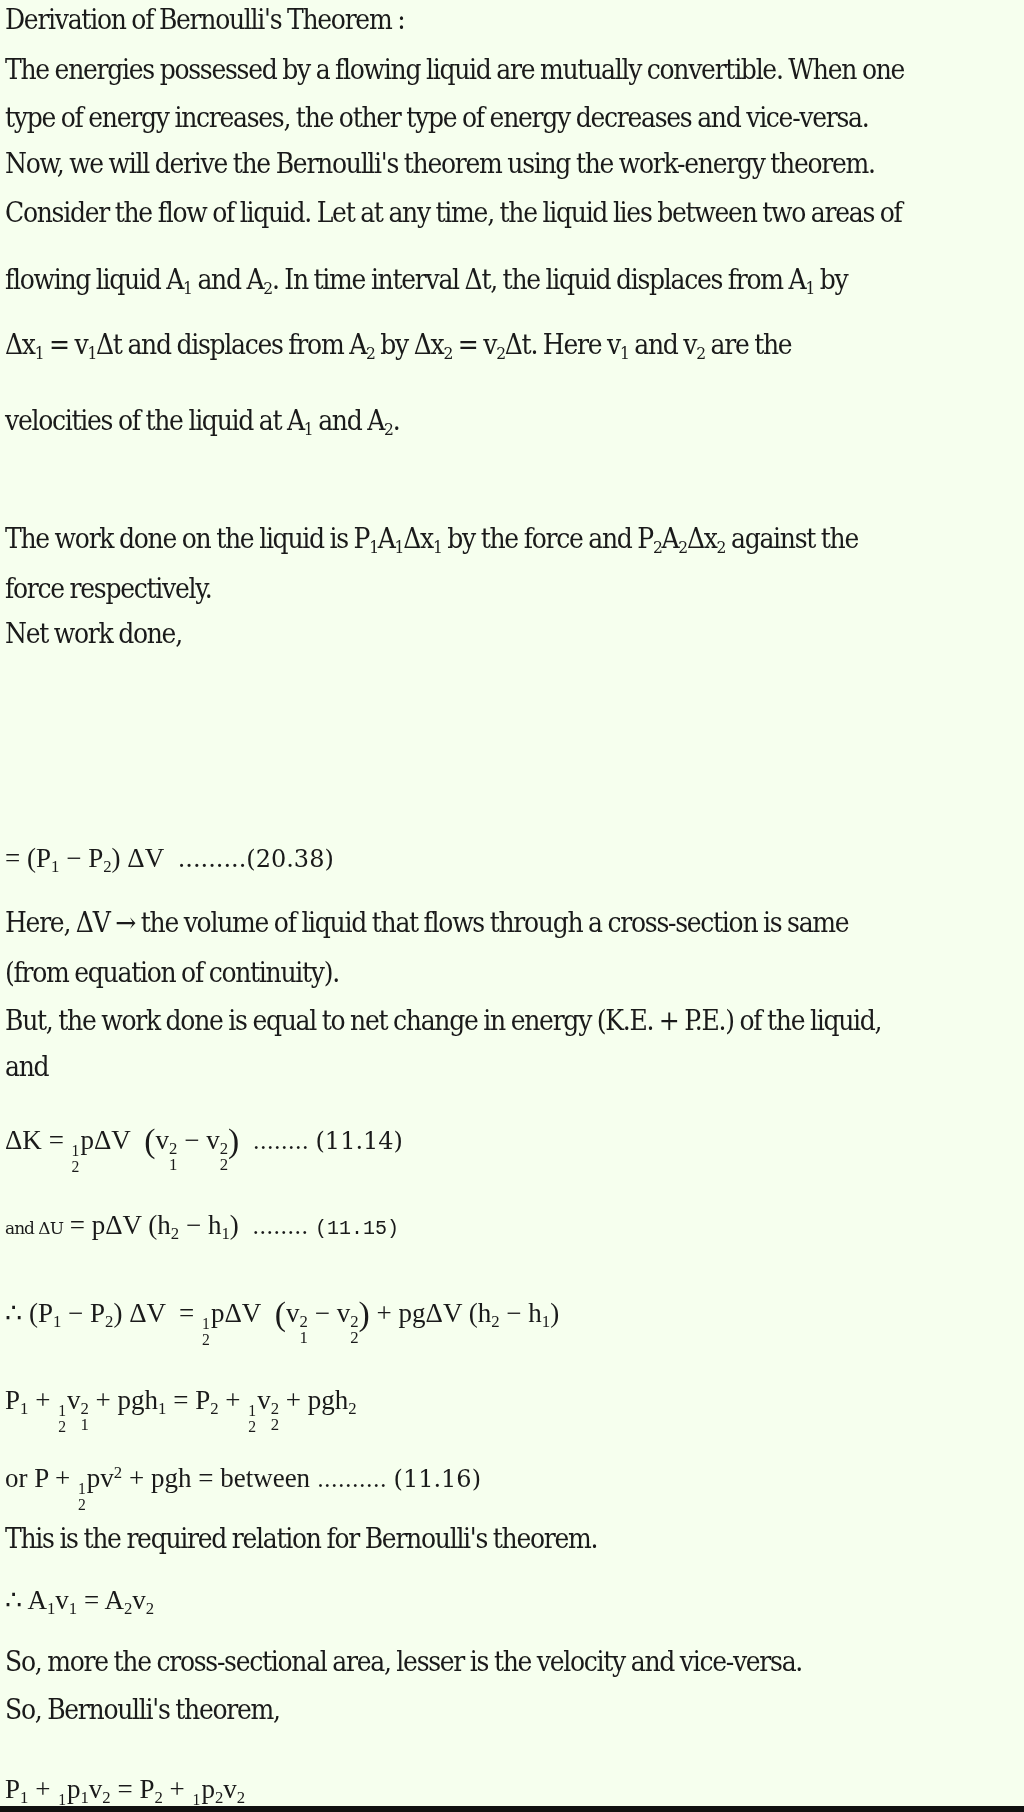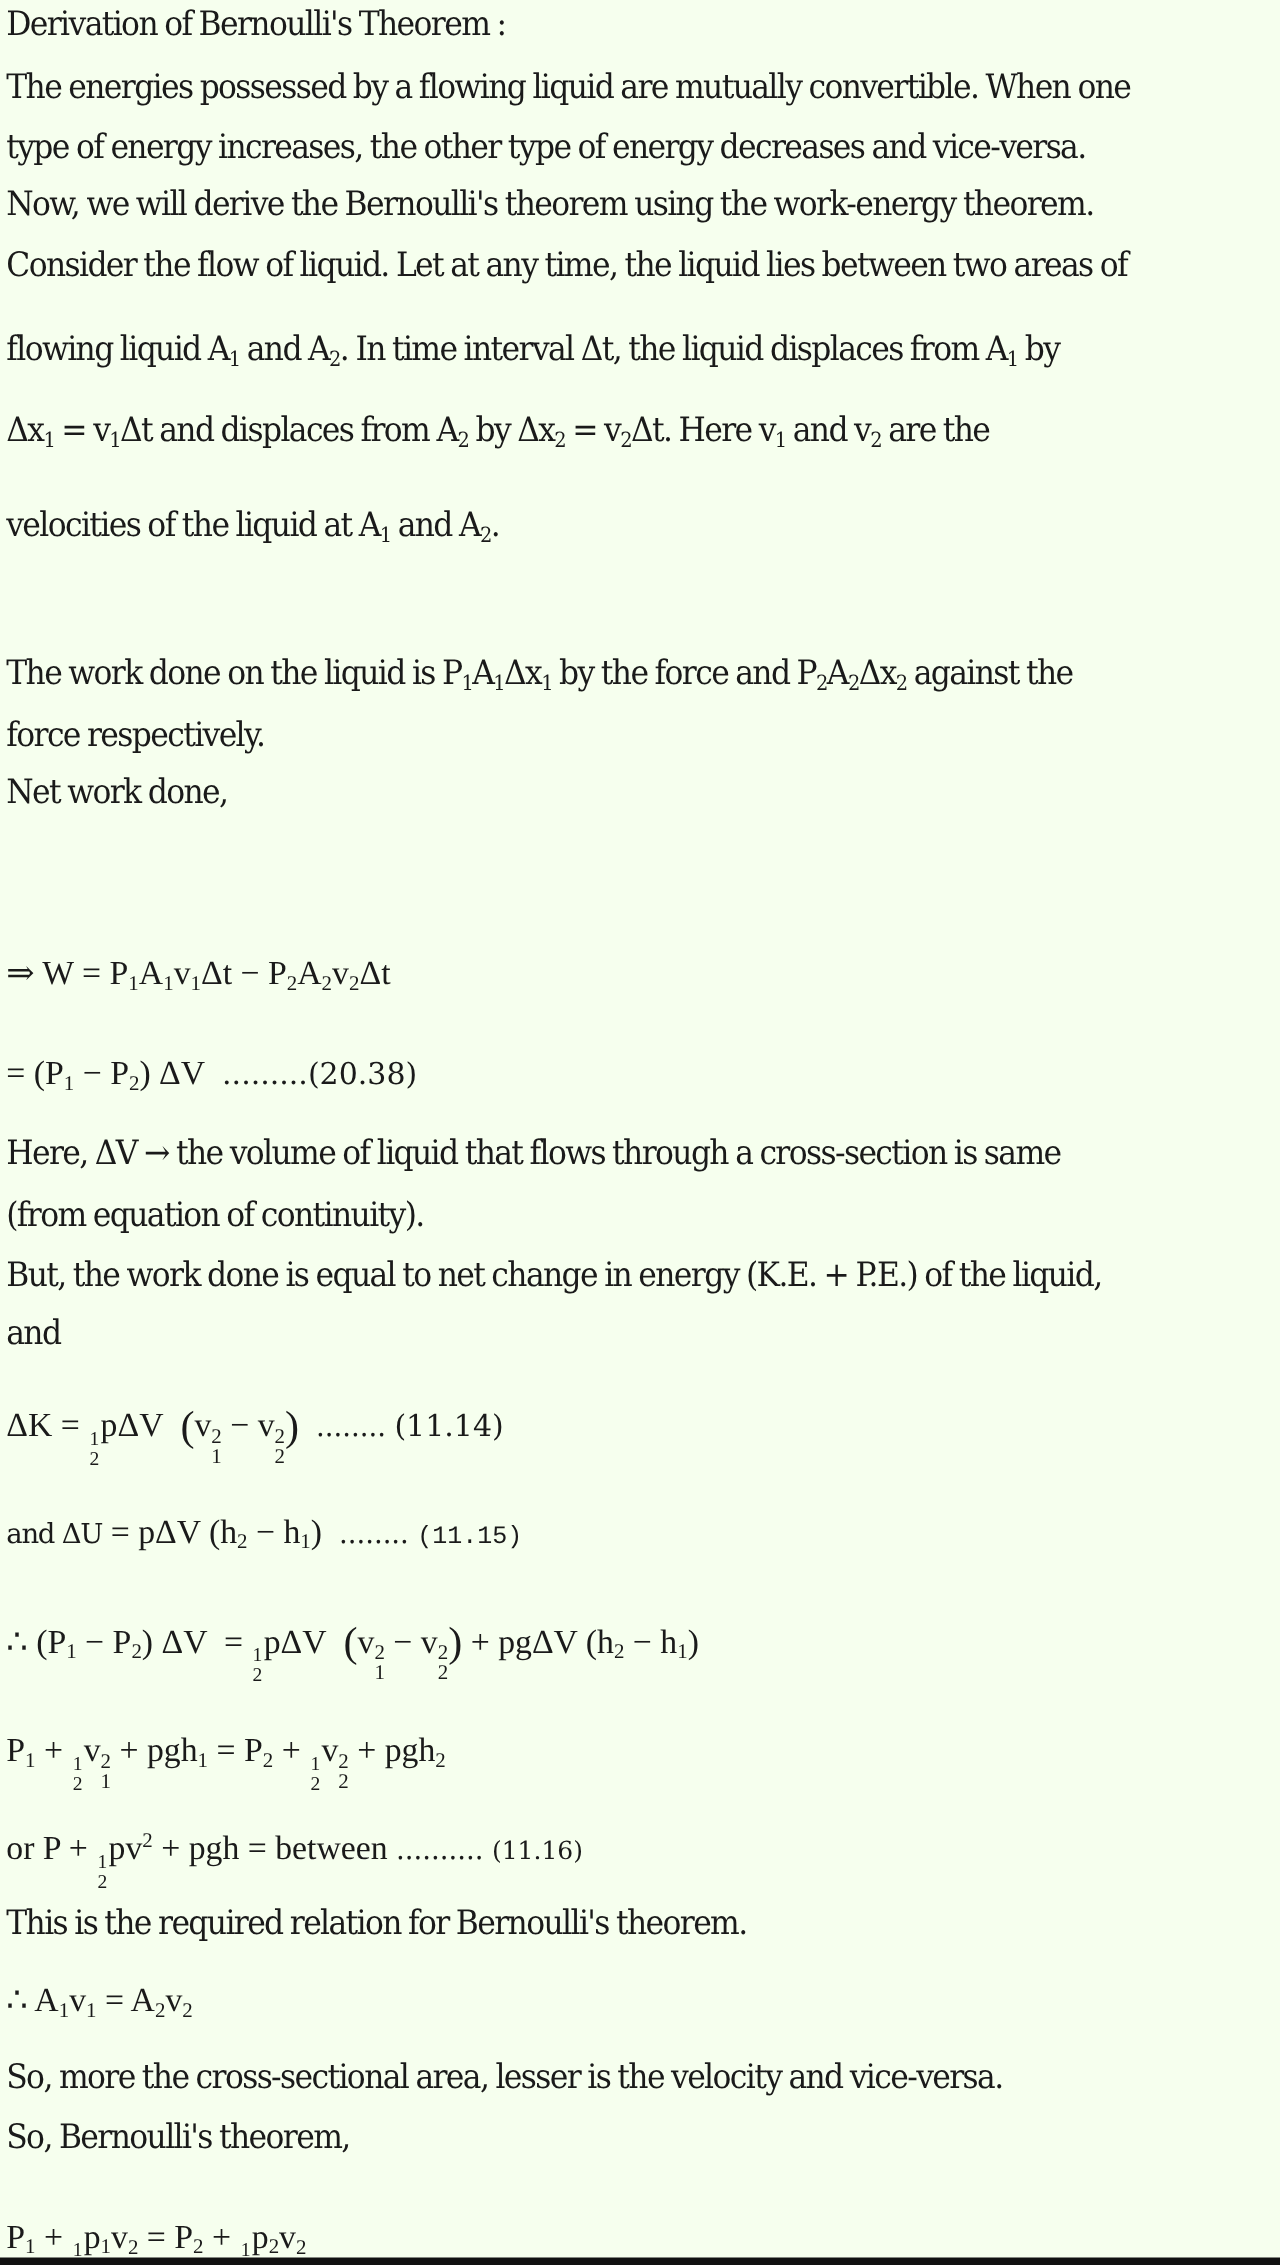--- a/index.html
+++ b/index.html
@@ -54,23 +54,20 @@
     <span>velocities of the liquid at A</span><sub>1</sub><span> and A</span><sub>2</sub><span>.</span>
   </div>
 
   <div class="ln" style="top:522px">
     <span>The work done on the liquid is P</span><sub>1</sub><span>A</span><sub>1</sub><span>Δx</span><sub>1</sub><span> by the force and P</span><sub>2</sub><span>A</span><sub>2</sub><span>Δx</span><sub>2</sub><span> against the</span>
   </div>
   <div class="ln" style="top:572px">force respectively.</div>
   <div class="ln" style="top:617px">Net work done,</div>
 
 
-  <div class="eq" style="top:758px">
-    <span>⇒</span> <span>W</span> <span>=</span> <span>P</span><sub>1</sub><span>A</span><sub>1</sub><span>v</span><sub>1</sub><span>Δt</span> <span>−</span> <span>P</span><sub>2</sub><span>A</span><sub>2</sub><span>v</span><sub>2</sub><span>Δt</span>
-  </div>
 
   <div class="eq" style="top:838px">
     <span>=</span> <span>(</span><span>P</span><sub>1</sub> <span>−</span> <span>P</span><sub>2</sub><span>)</span> <span>ΔV</span>&nbsp;&nbsp;<span style="font-family:'DejaVu Serif',serif;font-size:24px">.........</span><span style="font-family:'DejaVu Serif',serif;font-size:24px">(20.38)</span>
   </div>
 
   <div class="ln" style="top:906px">
     <span>Here, ΔV</span><span> → </span><span>the volume of liquid that flows through a cross-section is same</span>
   </div>
   <div class="ln" style="top:956px">(from equation of continuity).</div>
   <div class="ln" style="top:1004px">But, the work done is equal to net change in energy (K.E. + P.E.) of the liquid,</div>
@@ -83,21 +80,21 @@
       </span><span>pΔV</span>&nbsp;&nbsp;<span class="bigp">(</span><span>v</span><span class="ss">
         <span>2</span>
         <span>1</span>
       </span> <span>−</span> <span>v</span><span class="ss">
         <span>2</span>
         <span>2</span>
       </span><span class="bigp">)</span>&nbsp;&nbsp;<span style="font-family:'DejaVu Serif',serif;font-size:22px">........</span> <span style="font-family:'DejaVu Serif',serif;font-size:24px">(11.14)</span>
   </div>
 
   <div class="eq" style="top:1205px">
-    <span style="font-family:'DejaVu Serif',serif;font-size:22px;letter-spacing:-1px">and ΔU</span> <span>=</span> <span>pΔV</span> <span>(</span><span>h</span><sub>2</sub> <span>−</span> <span>h</span><sub>1</sub><span>)</span>&nbsp;&nbsp;<span style="font-family:'DejaVu Serif',serif;font-size:22px">........</span> <span style="font-family:Liberation Mono, monospace;font-size:20px">(11.15)</span>
+    <span style="font-family:'DejaVu Serif',serif;font-size:17px;letter-spacing:-1px">and ΔU</span> <span>=</span> <span>pΔV</span> <span>(</span><span>h</span><sub>2</sub> <span>−</span> <span>h</span><sub>1</sub><span>)</span>&nbsp;&nbsp;<span style="font-family:'DejaVu Serif',serif;font-size:22px">........</span> <span style="font-family:Liberation Mono, monospace;font-size:20px">(11.15)</span>
   </div>
 
   <div class="eq" style="top:1293px">
     <span>∴</span> <span>(</span><span>P</span><sub>1</sub> <span>−</span> <span>P</span><sub>2</sub><span>)</span> <span>ΔV</span> &nbsp;<span>=</span> <span class="frac">
         <span>1</span>
         <span>2</span>
       </span><span>pΔV</span>&nbsp;&nbsp;<span class="bigp">(</span><span>v</span><span class="ss">
         <span>2</span>
         <span>1</span>
       </span> <span>−</span> <span>v</span><span class="ss">
@@ -119,21 +116,21 @@
       </span><span>v</span><span class="ss">
         <span>2</span>
         <span>2</span>
       </span> <span>+</span> <span>pgh</span><sub>2</sub>
   </div>
 
   <div class="eq" style="top:1458px">
     <span>or P</span> <span>+</span> <span class="frac">
         <span>1</span>
         <span>2</span>
-      </span><span>p</span><span>v</span><sup>2</sup> <span>+</span> <span>pgh</span> <span>=</span> <span>between</span> <span style="font-family:'DejaVu Serif',serif;font-size:22px">..........</span> <span style="font-family:'DejaVu Serif',serif;font-size:20px">(11.16)</span>
+      </span><span>p</span><span>v</span><sup>2</sup> <span>+</span> <span>pgh</span> <span>=</span> <span>between</span> <span style="font-family:'DejaVu Serif',serif;font-size:22px">..........</span> <span style="font-family:'DejaVu Serif',serif;font-size:24px">(11.16)</span>
   </div>
 
   <div class="ln" style="top:1522px">This is the required relation for Bernoulli's theorem.</div>
 
   <div class="eq" style="top:1580px">
     <span>∴</span> <span>A</span><sub>1</sub><span>v</span><sub>1</sub> <span>=</span> <span>A</span><sub>2</sub><span>v</span><sub>2</sub>
   </div>
 
   <div class="ln" style="top:1645px">So, more the cross-sectional area, lesser is the velocity and vice-versa.</div>
   <div class="ln" style="top:1693px">So, Bernoulli's theorem,</div>

